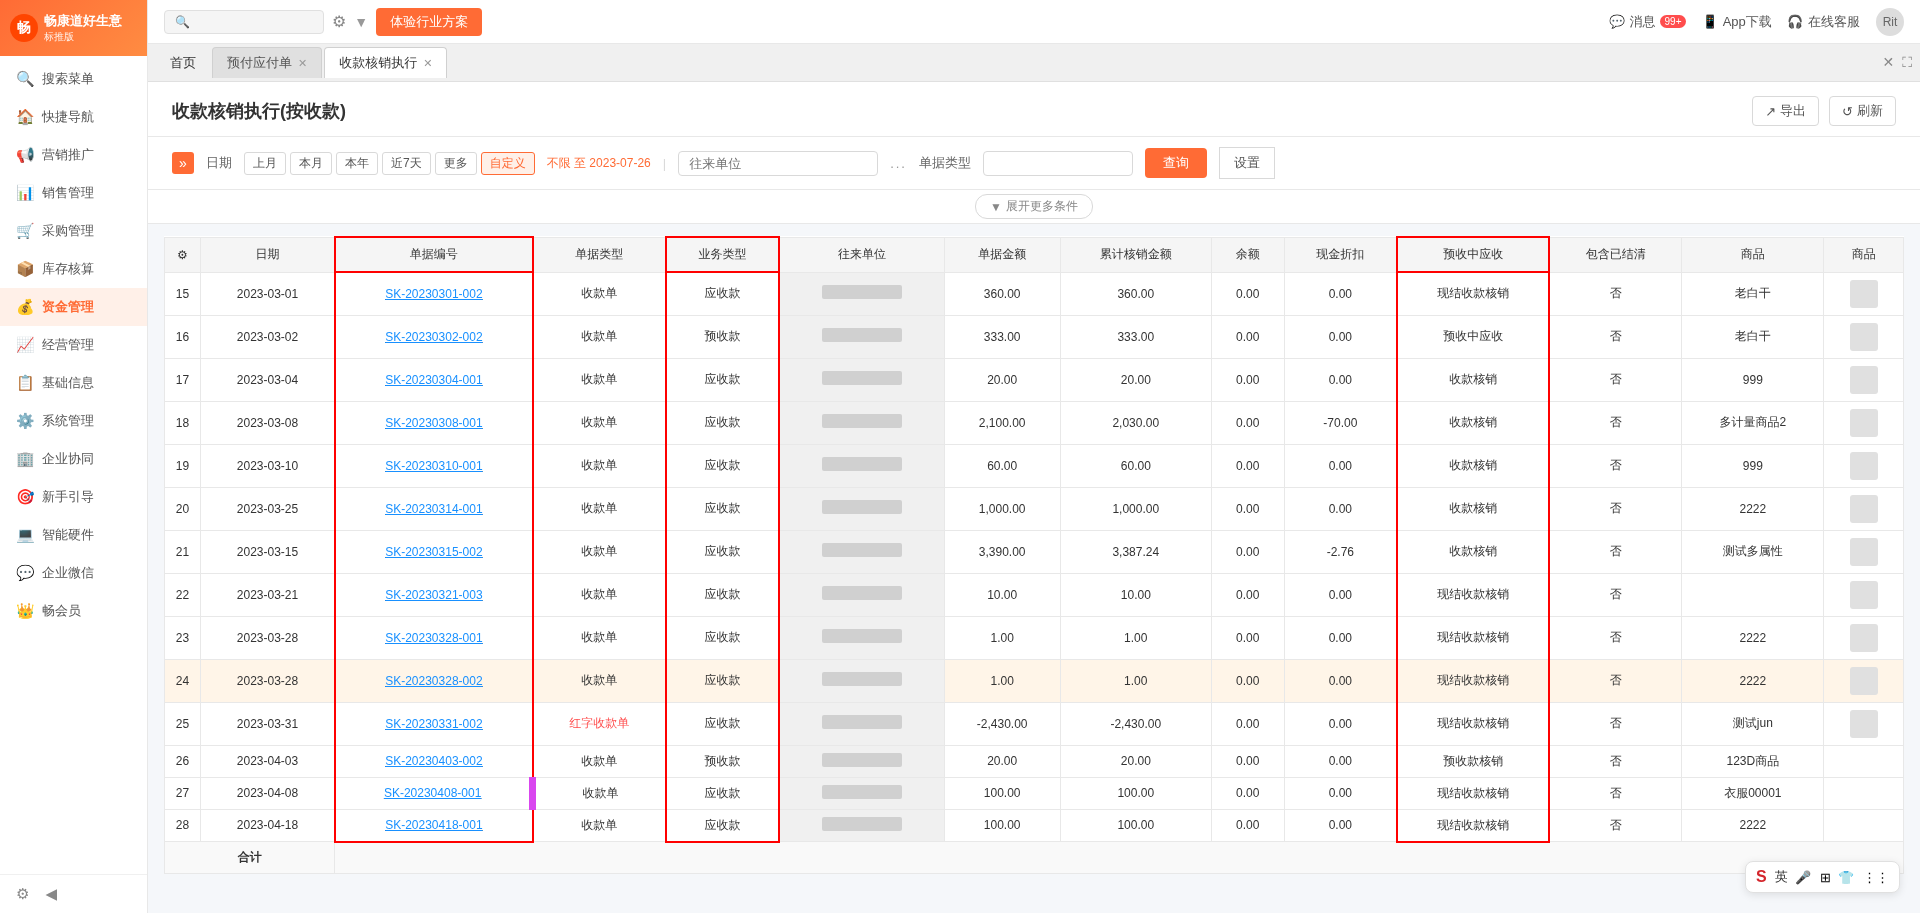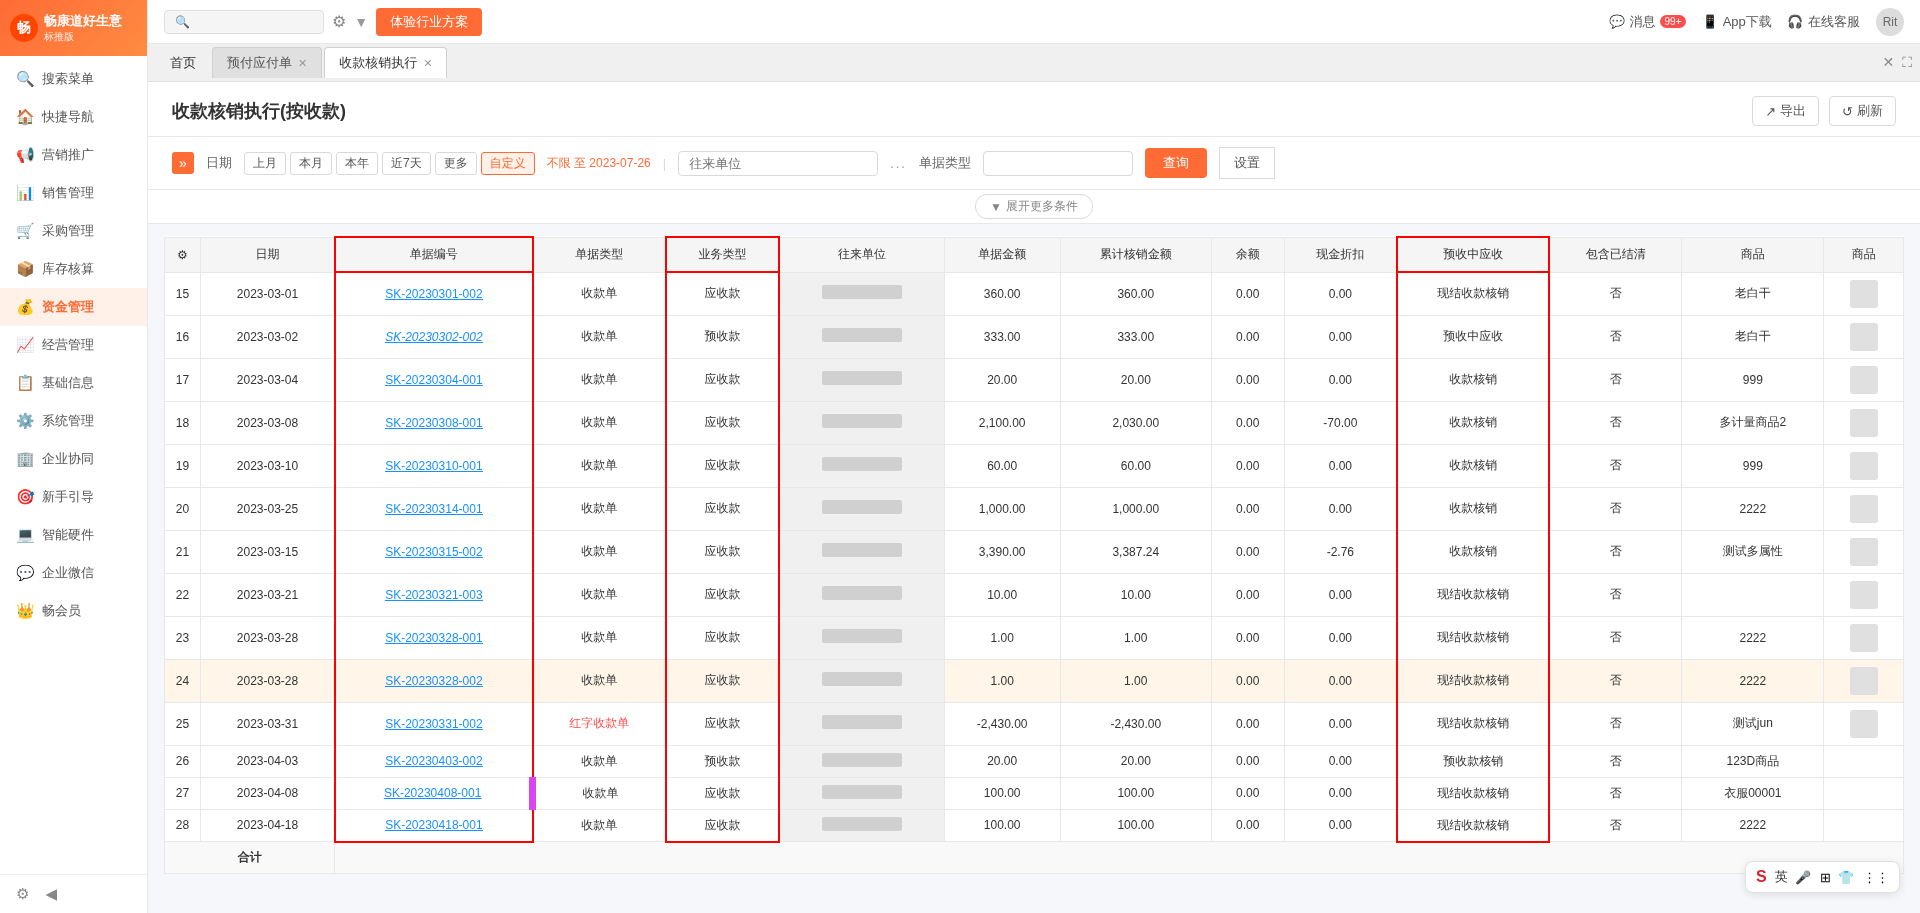--- a/index.html
+++ b/index.html
@@ -491,21 +491,21 @@
                 <td>0.00</td>
                 <td>0.00</td>
                 <td style="border-left: 2px solid rgb(255, 0, 0); border-right: 2px solid rgb(255, 0, 0); border-top: 2px solid rgb(255, 0, 0);">现结收款核销</td>
                 <td>否</td>
                 <td>老白干</td>
                 <td><div style="width:28px;height:28px;background:#e0e0e0;display:inline-block;vertical-align:middle;border-radius:3px;overflow:hidden;"></div></td>
               </tr>
               <tr>
                 <td>16</td>
                 <td>2023-03-02</td>
-                <td class="link" style="border-left:2px solid #ff0000; border-right:2px solid #ff0000;font-style:italic;"><a class="link" href="#">SK-20230302-002</a></td>
+                <td class="link" style="border-left:2px solid #ff0000; border-right:2px solid #ff0000;"><a class="link" href="#">SK-20230302-002</a></td>
                 <td>收款单</td>
                 <td style="border-left:2px solid #ff0000; border-right:2px solid #ff0000;">预收款</td>
                 <td style="color:#bbb; background:#f0f0f0; min-width:80px;"><span style="display:inline-block;width:80px;height:14px;background:#d0d0d0;border-radius:2px;"></span></td>
                 <td>333.00</td>
                 <td>333.00</td>
                 <td>0.00</td>
                 <td>0.00</td>
                 <td style="border-left:2px solid #ff0000; border-right:2px solid #ff0000;">预收中应收</td>
                 <td>否</td>
                 <td>老白干</td>

